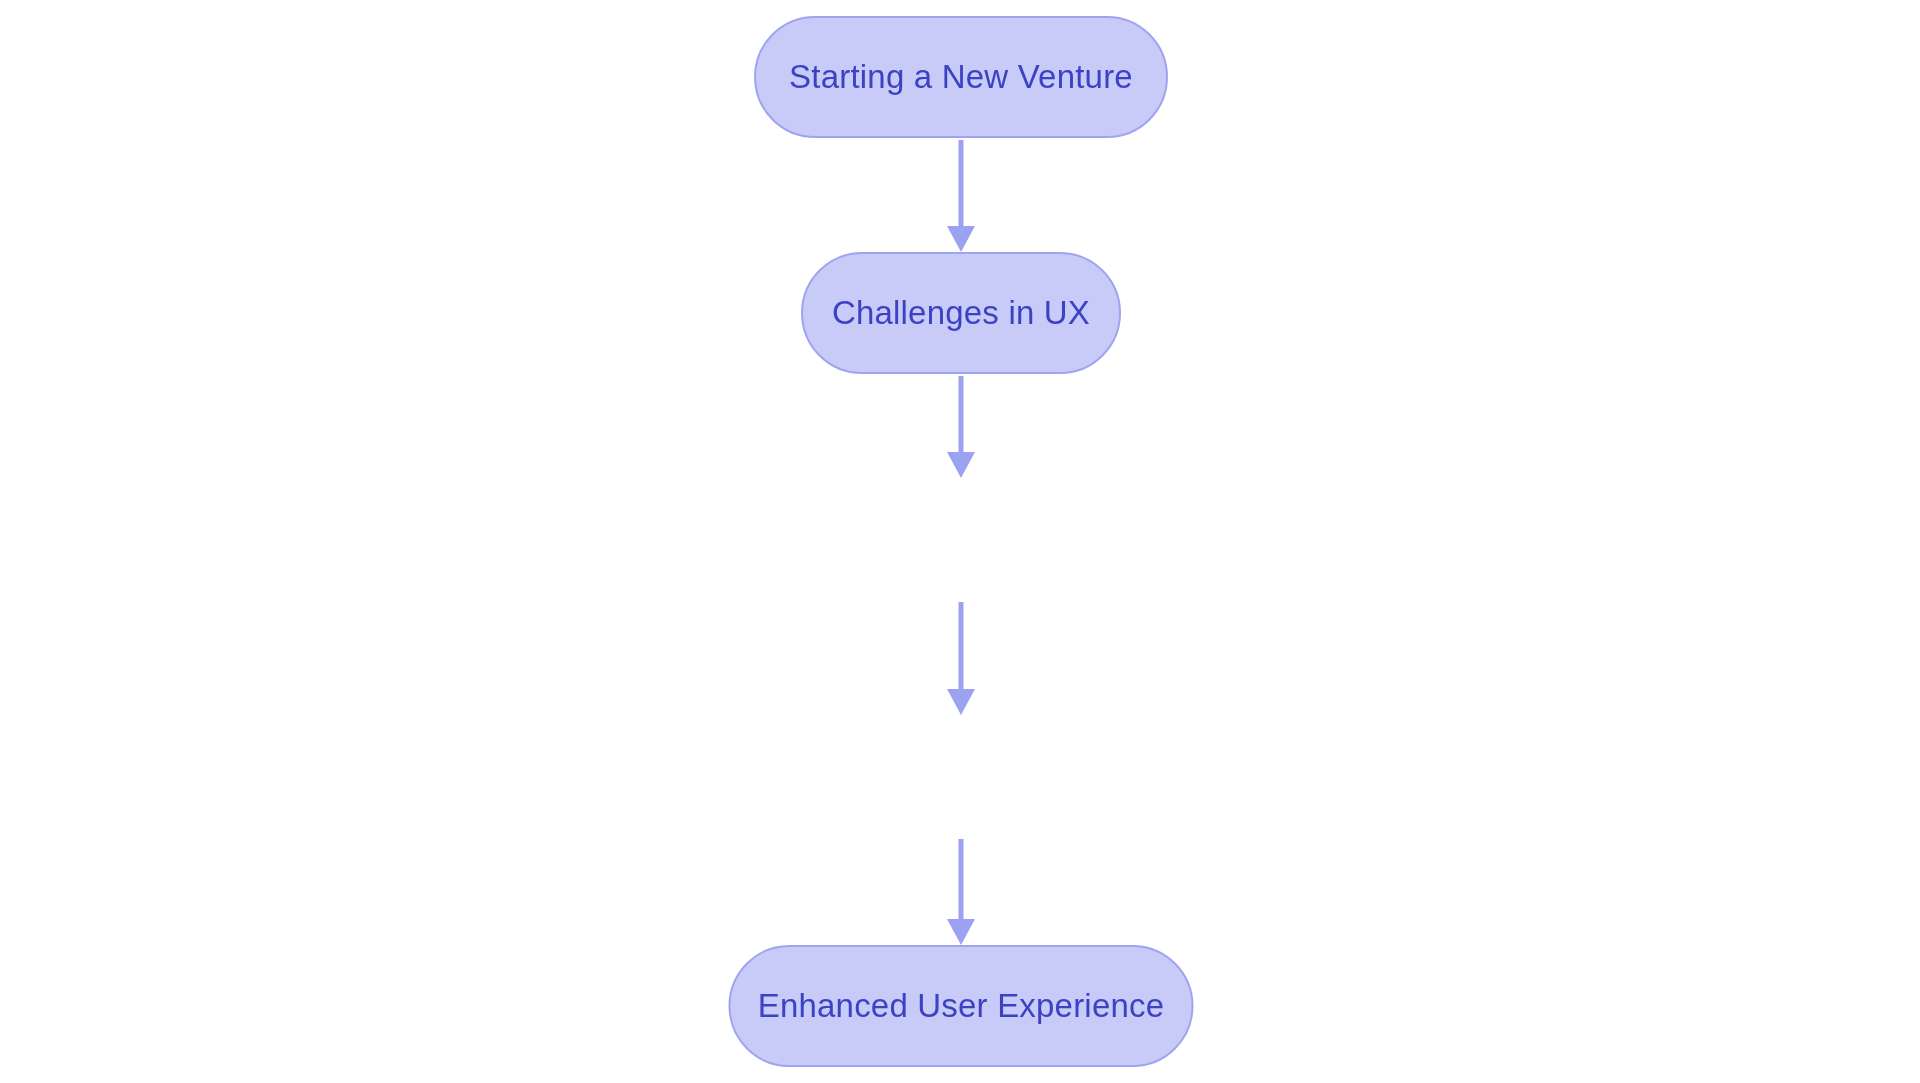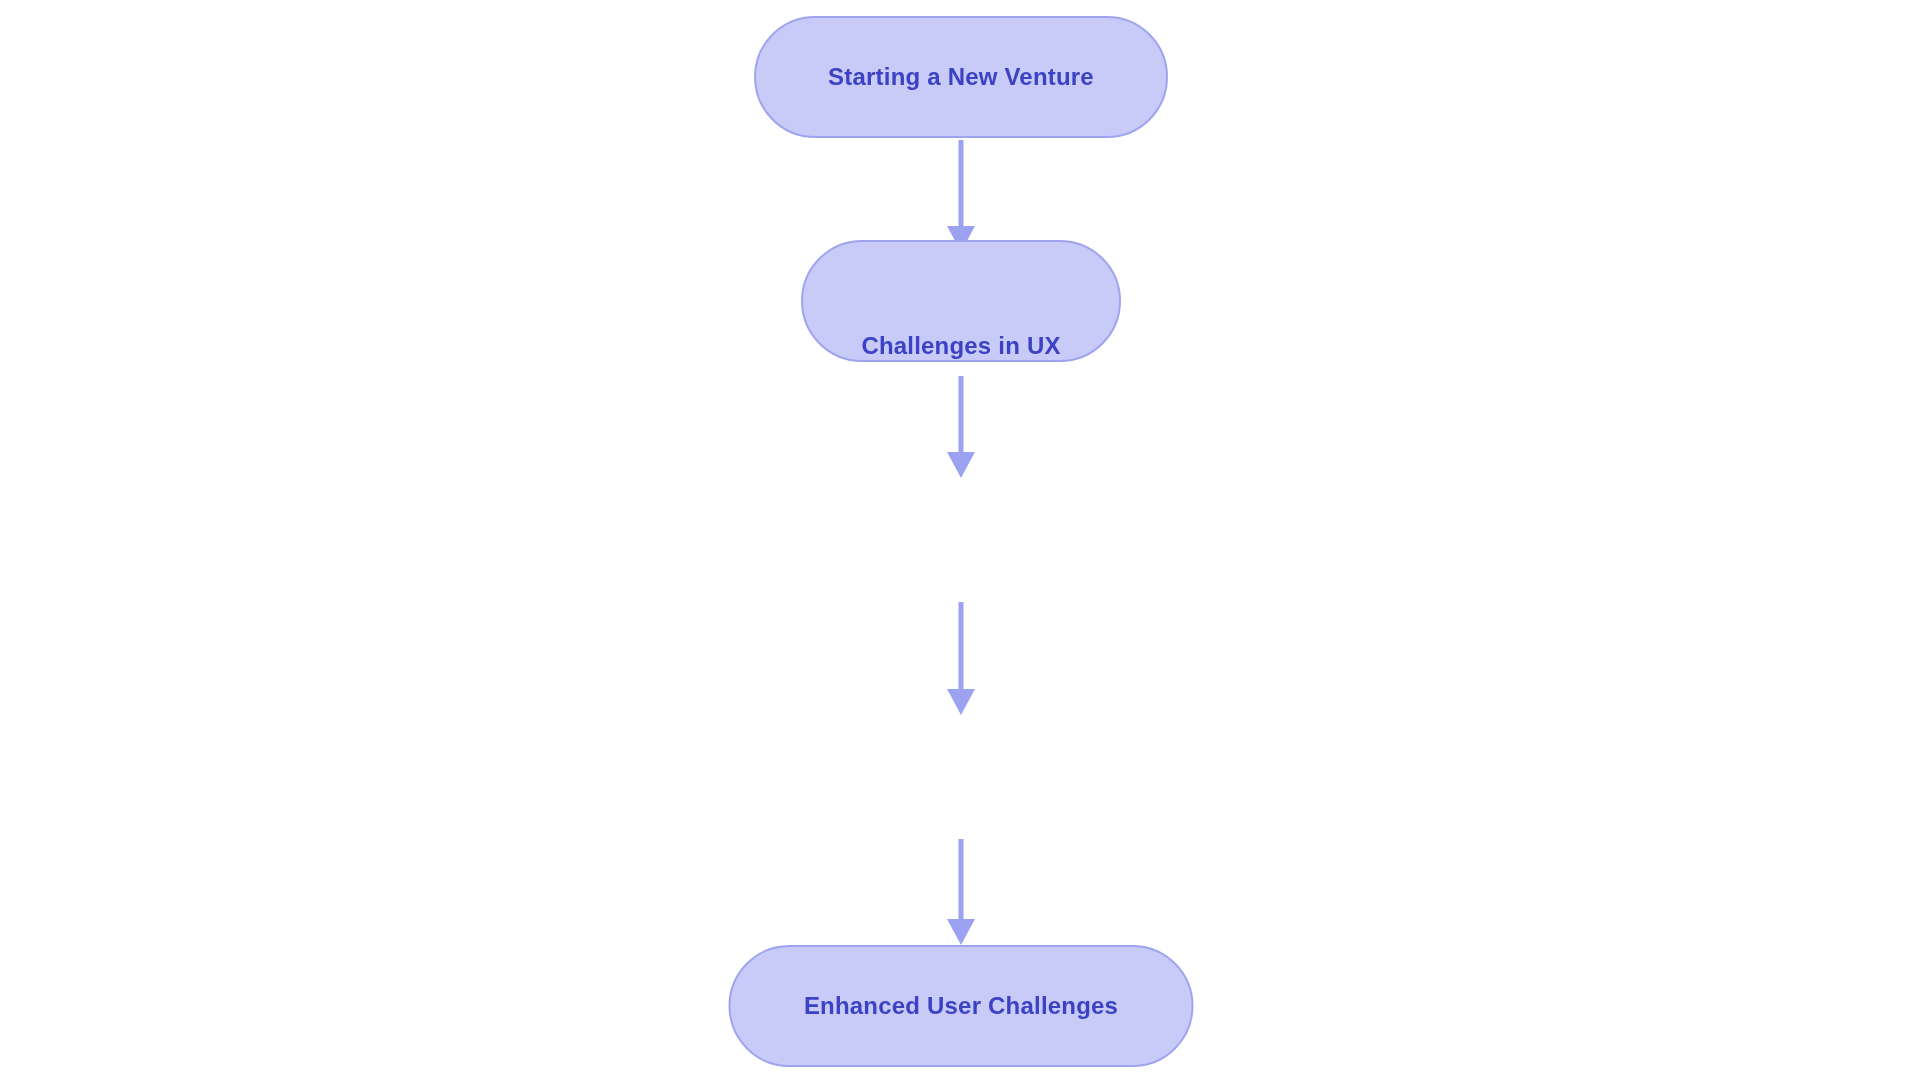--- a/index.html
+++ b/index.html
@@ -30,27 +30,27 @@
     height: 122px;
     background: var(--node-fill);
     border: 2px solid var(--node-border);
     border-radius: 61px;
     display: flex;
     align-items: center;
     justify-content: center;
   }
   .flow-node .label {
     color: var(--node-text);
-    font-size: 24px;
-    font-weight: 700;
+    font-size: 33px;
+    font-weight: 400;
     letter-spacing: 0.2px;
     white-space: nowrap;
   }
   .n1 { top: 16px;  width: 414px; }
-  .n2 { top: 240px; width: 320px; align-items: flex-end; }
+  .n2 { top: 252px; width: 320px; }
   .n3 { top: 478px; width: 465px; }
   .n4 { top: 715px; width: 320px; }
   .n5 { top: 945px; width: 465px; }
 
   .flow-arrow {
     position: absolute;
     left: 961px;
     transform: translateX(-50%);
     width: 28px;
   }
@@ -108,16 +108,16 @@
     <div class="arrow-head"></div>
   </div>
 
 
   <div class="flow-arrow a4">
     <div class="arrow-line"></div>
     <div class="arrow-head"></div>
   </div>
 
   <div class="flow-node n5">
-    <span class="label">Enhanced User Challenges</span>
+    <span class="label">Enhanced User Experience</span>
   </div>
 
 </div>
 
 </body></html>

